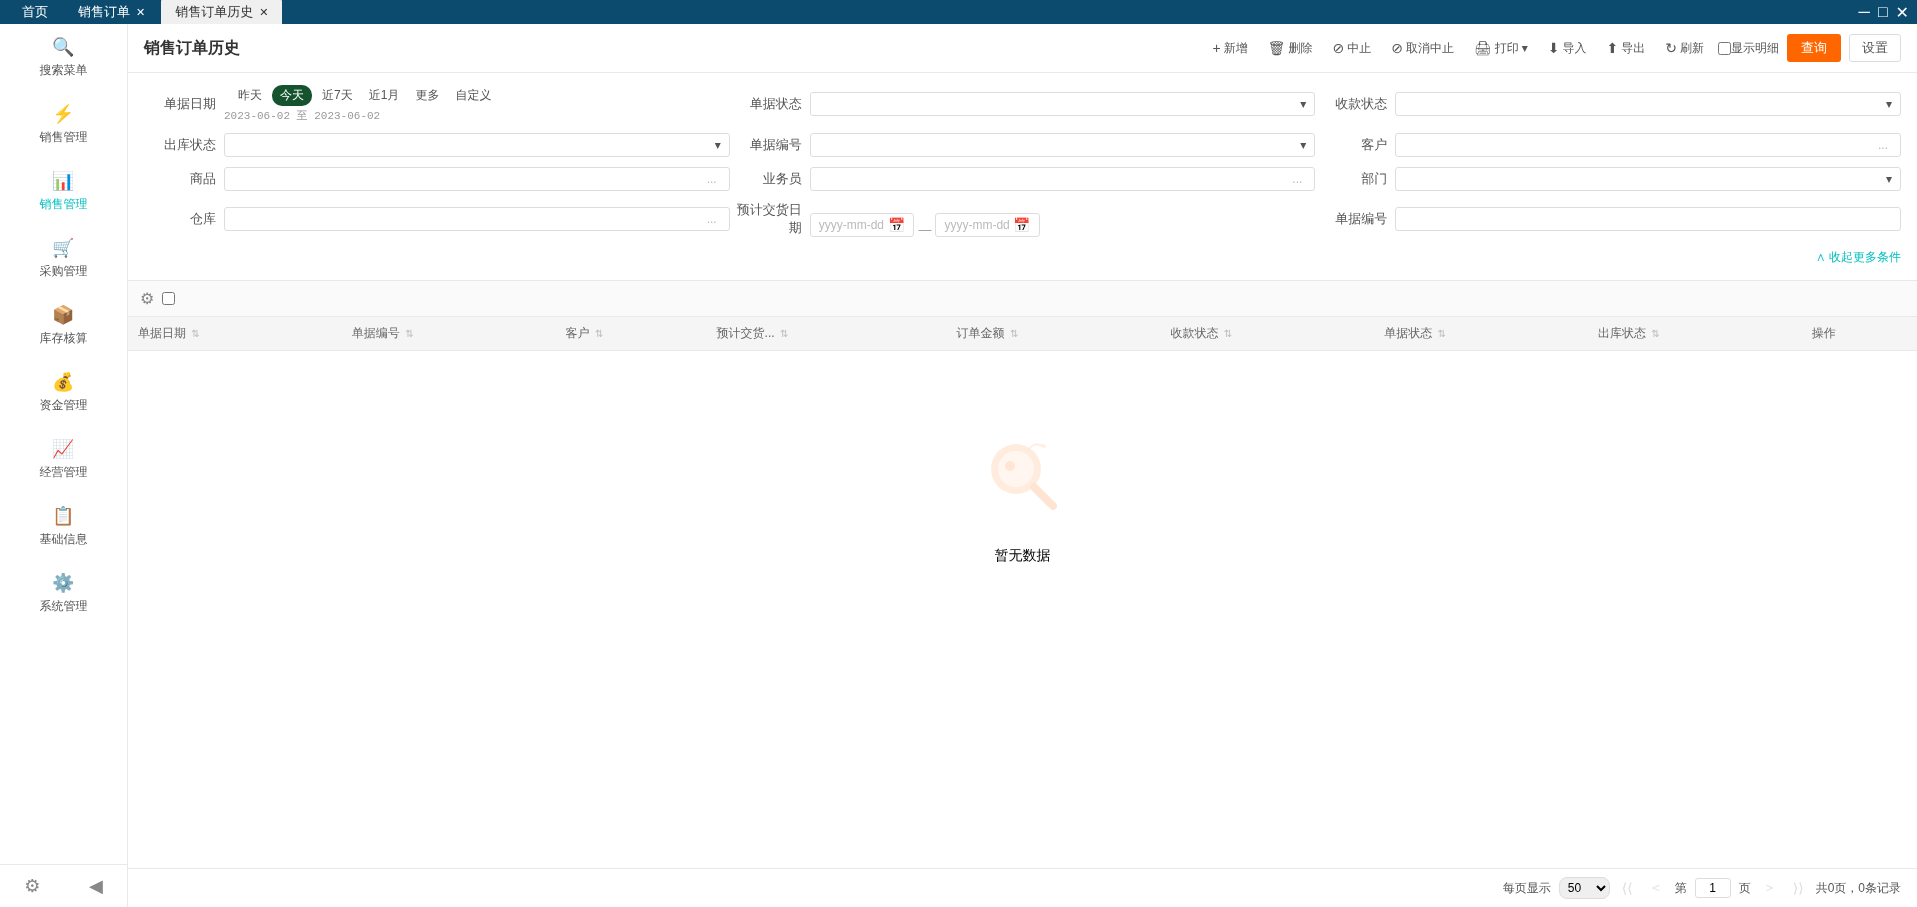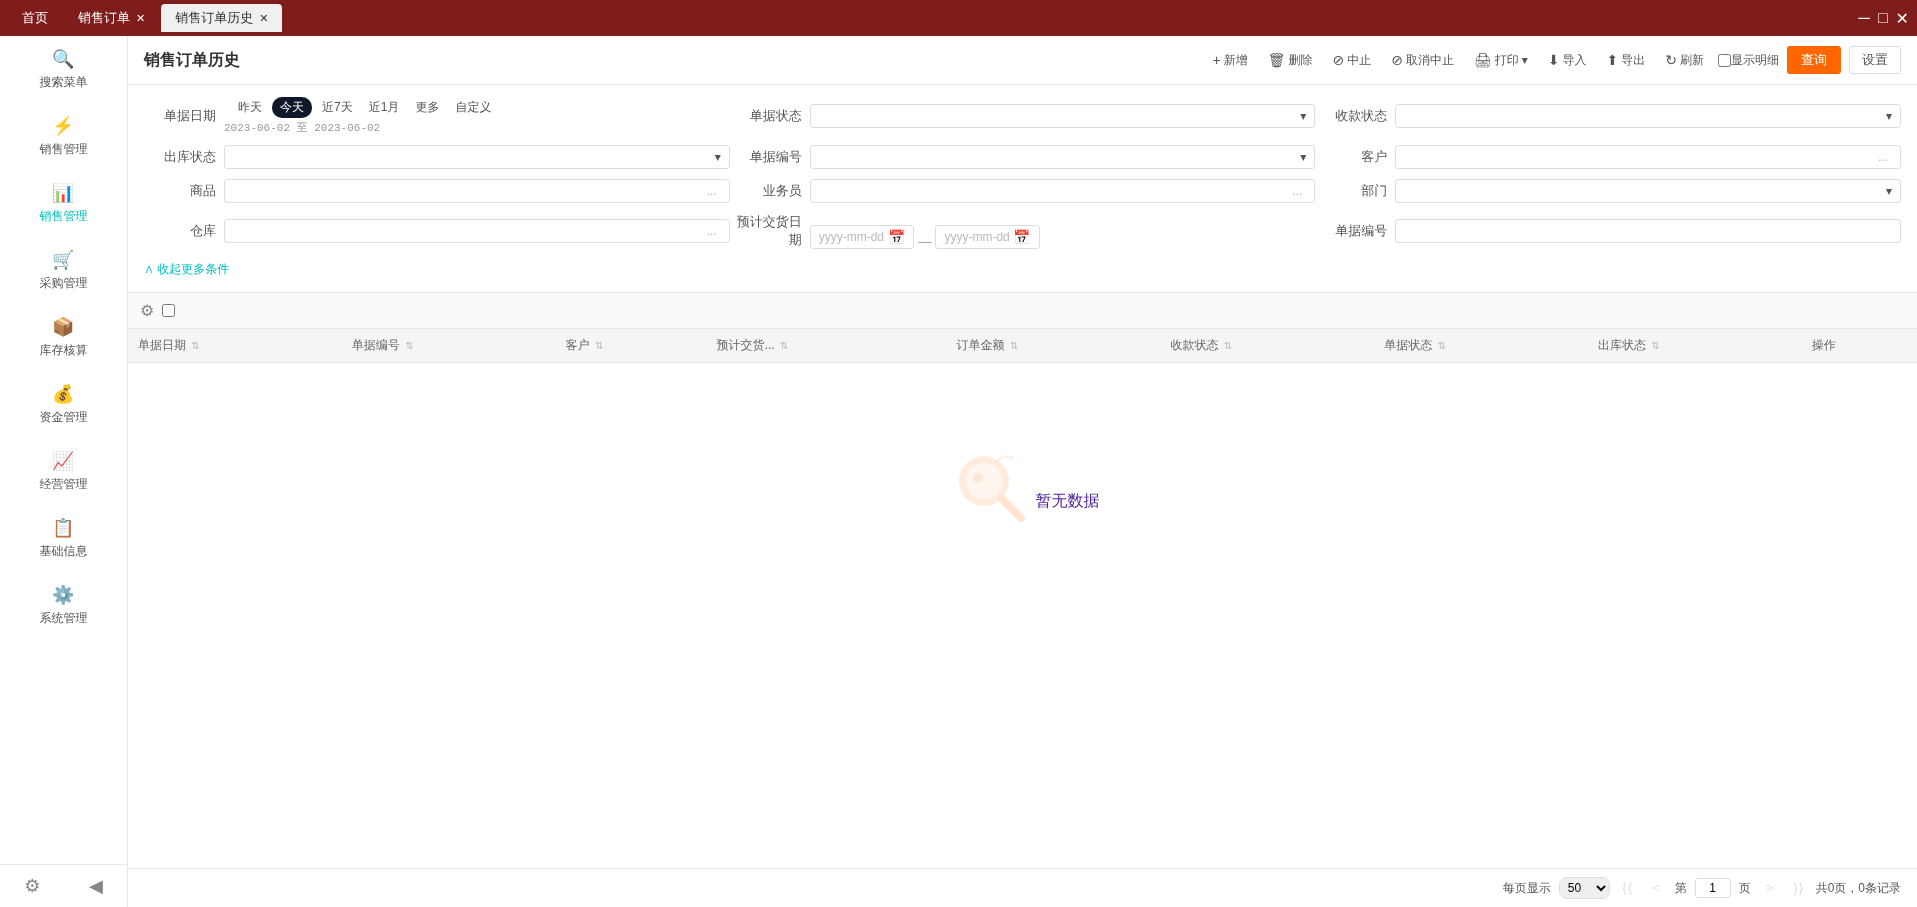--- a/index.html
+++ b/index.html
@@ -1,19 +1,19 @@
 <!DOCTYPE html>
 <html><head>
   <meta charset="utf-8">
   <style>
     * { box-sizing: border-box; margin: 0; padding: 0; }
     body { font-family: "Microsoft YaHei", "PingFang SC", sans-serif; font-size: 13px; background: #f5f5f5; color: #333; display: flex; flex-direction: column; height: 100vh; overflow: hidden; }
 
     
-    .top-bar { height: 36px; background: #7f1d1d; display: flex; align-items: center; padding: 0 8px; flex-shrink: 0; }
+    .top-bar { height: 24px; background: #0c4a6e; display: flex; align-items: center; padding: 0 8px; flex-shrink: 0; }
     .tab-item { display: flex; align-items: center; height: 28px; padding: 0 14px; border-radius: 4px 4px 0 0; font-size: 13px; cursor: pointer; color: #fff; background: transparent; margin-right: 2px; }
     .tab-item.active { background: #f0f0f0; color: #333; }
     .tab-close { margin-left: 6px; font-size: 11px; cursor: pointer; color: inherit; }
     .top-bar-spacer { flex: 1; }
     .top-bar-actions { display: flex; gap: 8px; align-items: center; }
     .top-bar-icon-btn { color: #fff; font-size: 16px; cursor: pointer; background: none; border: none; }
 
     
     .main-layout { display: flex; flex: 1; overflow: hidden; }
 
@@ -43,34 +43,34 @@
     .filter-row { display: flex; align-items: center; margin-bottom: 10px; gap: 0; }
     .filter-label { width: 80px; color: #555; font-size: 13px; text-align: right; padding-right: 8px; flex-shrink: 0; }
     .filter-select { border: 1px solid #ddd; border-radius: 3px; padding: 4px 8px; font-size: 12px; color: #555; background: #fff; display: flex; align-items: center; justify-content: space-between; cursor: pointer; min-width: 180px; }
     .filter-input { border: 1px solid #ddd; border-radius: 3px; padding: 4px 8px; font-size: 12px; color: #555; background: #fff; width: 100%; outline: none; }
     .date-picker-wrap { display: flex; align-items: center; gap: 4px; border: 1px solid #ddd; border-radius: 3px; padding: 3px 8px; background: #fff; font-size: 12px; color: #bbb; }
     .date-separator { color: #999; padding: 0 4px; }
     .calendar-icon { color: #bbb; font-size: 14px; }
     .ellipsis-btn { color: #bbb; cursor: pointer; padding: 0 4px; }
     .date-quick { display: flex; gap: 4px; align-items: center; margin-left: 8px; }
     .date-quick-btn { font-size: 12px; color: #555; cursor: pointer; padding: 2px 6px; border-radius: 2px; }
-    .date-quick-btn.active { background: #0f172a; color: #fff; border-radius: 10px; padding: 2px 8px; }
+    .date-quick-btn.active { background: #14532d; color: #fff; border-radius: 10px; padding: 2px 8px; }
     .date-range-text { font-size: 11px; color: #999; margin-top: 2px; font-family: Liberation Mono, monospace; }
     .date-col { display: flex; flex-direction: column; }
-    .collapse-row { text-align: left; color: #00bfbf; font-size: 12px; cursor: pointer; padding: 2px 0; margin-top: 2px; }
+    .collapse-row { text-align: right; color: #00bfbf; font-size: 12px; cursor: pointer; padding: 2px 0; margin-top: 2px; }
 
     
     .table-area { flex: 1; overflow: auto; background: #fff; margin: 0; }
     .table-toolbar { display: flex; align-items: center; padding: 8px 12px; border-bottom: 1px solid #e8e8e8; background: #fafafa; }
     .settings-icon { font-size: 16px; color: #888; cursor: pointer; margin-right: 8px; }
     table { width: 100%; border-collapse: collapse; }
     thead tr { background: #f5f5f5; }
     th { padding: 8px 10px; font-size: 12px; color: #666; font-weight: normal; border-bottom: 1px solid #e8e8e8; white-space: nowrap; text-align: left; }
     th .sort-icon { color: #bbb; font-size: 10px; margin-left: 2px; cursor: pointer; }
-    .empty-state { display: flex; flex-direction: row; align-items: center; justify-content: center; padding: 80px 0; color: #4c1d95; font-size: 16px; }
+    .empty-state { display: flex; flex-direction: column; align-items: center; justify-content: center; padding: 80px 0; color: #000000; font-size: 14px; }
 
     
     .pagination-bar { display: flex; align-items: center; justify-content: flex-end; padding: 8px 16px; background: #fff; border-top: 1px solid #e8e8e8; flex-shrink: 0; gap: 8px; font-size: 12px; color: #555; }
     .page-size-select { border: 1px solid #ddd; border-radius: 8px; padding: 2px 4px; font-size: 12px; }
     .page-input { width: 36px; border: 1px solid #ddd; border-radius: 3px; padding: 2px 4px; text-align: center; font-size: 12px; }
     .page-btn { cursor: pointer; color: #888; font-size: 14px; background: none; border: none; padding: 2px 4px; }
     .page-btn:disabled { color: #ddd; }
     .filter-group { display: flex; align-items: center; flex: 1; }
   </style>
 </head>

